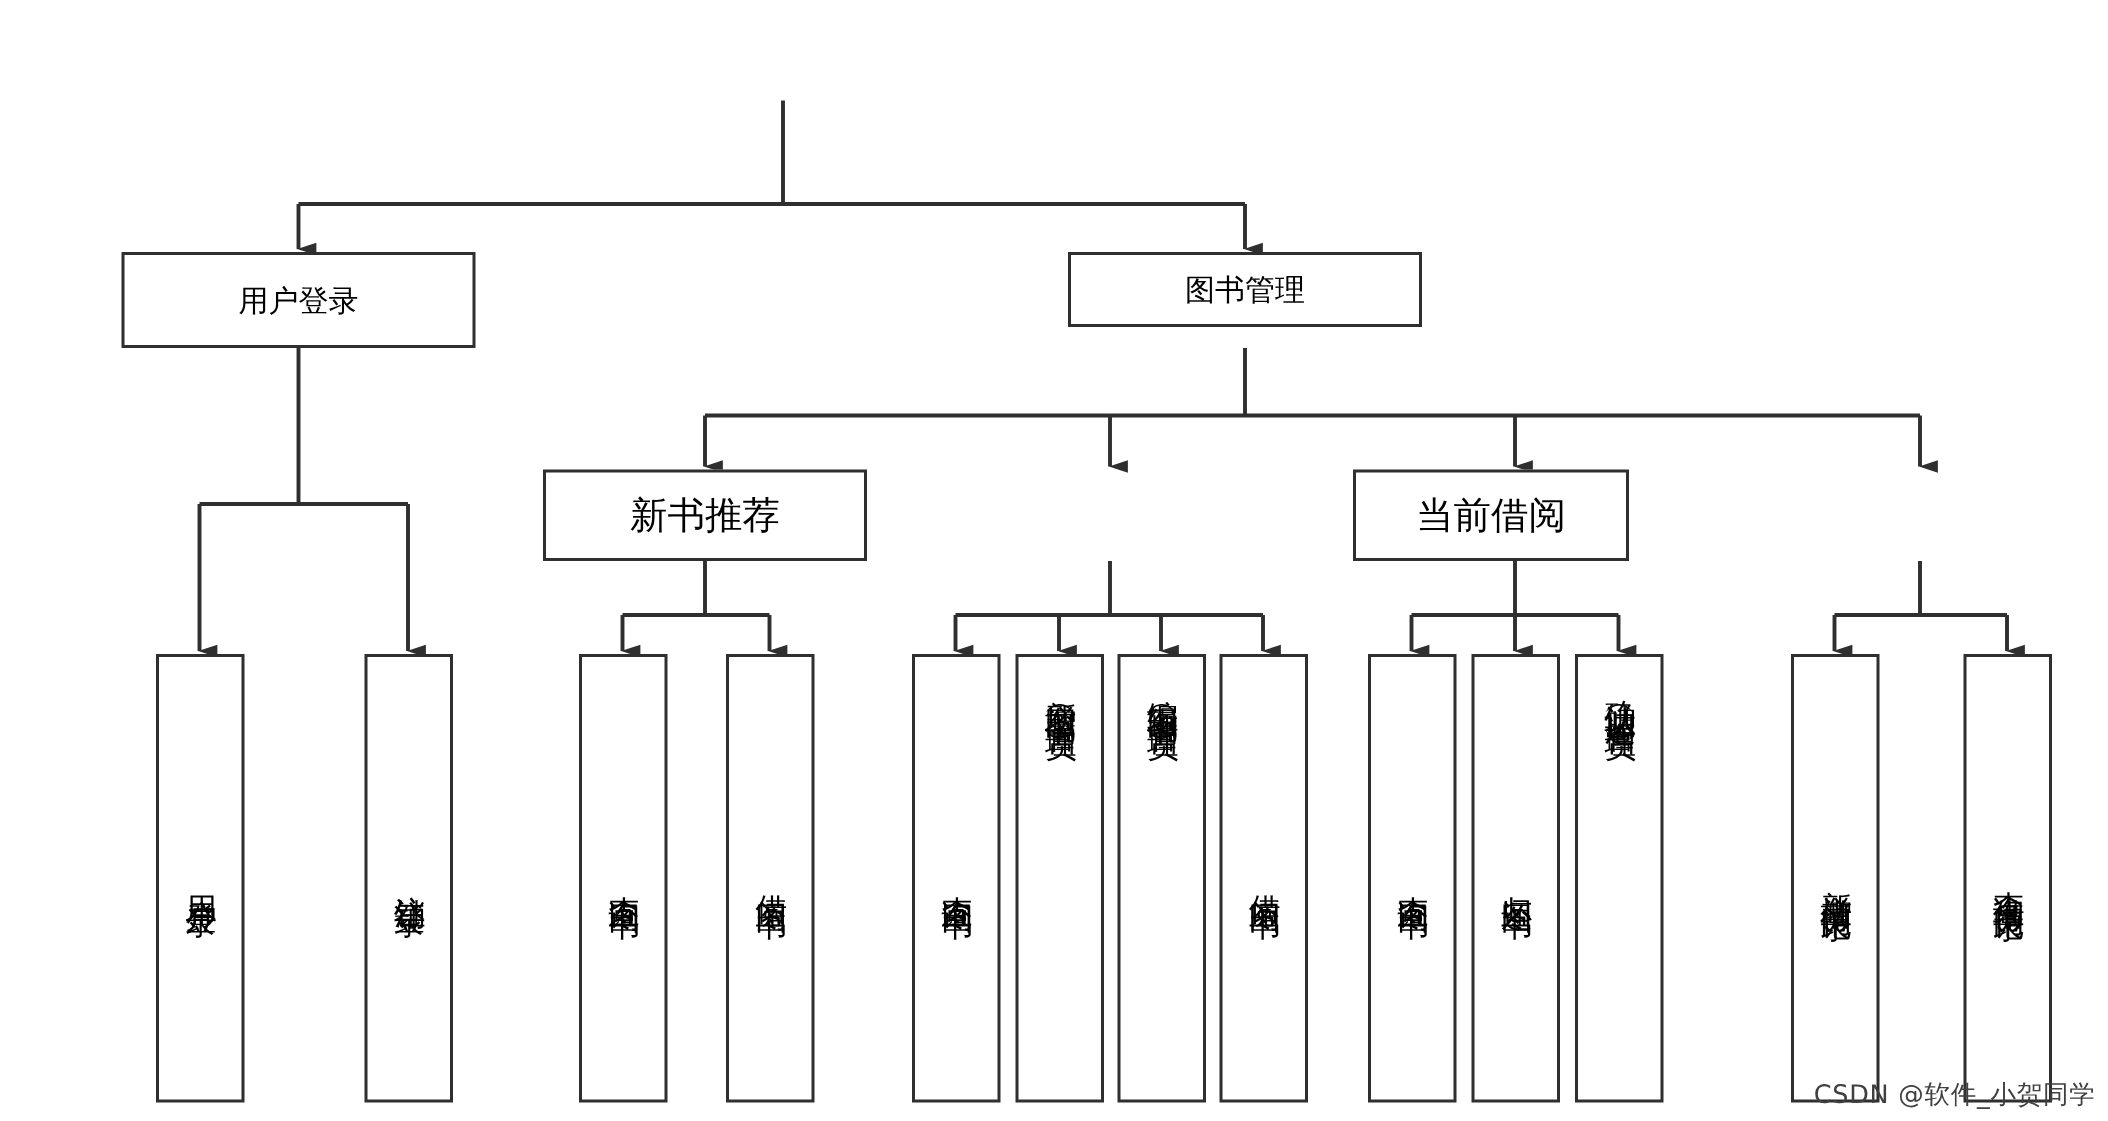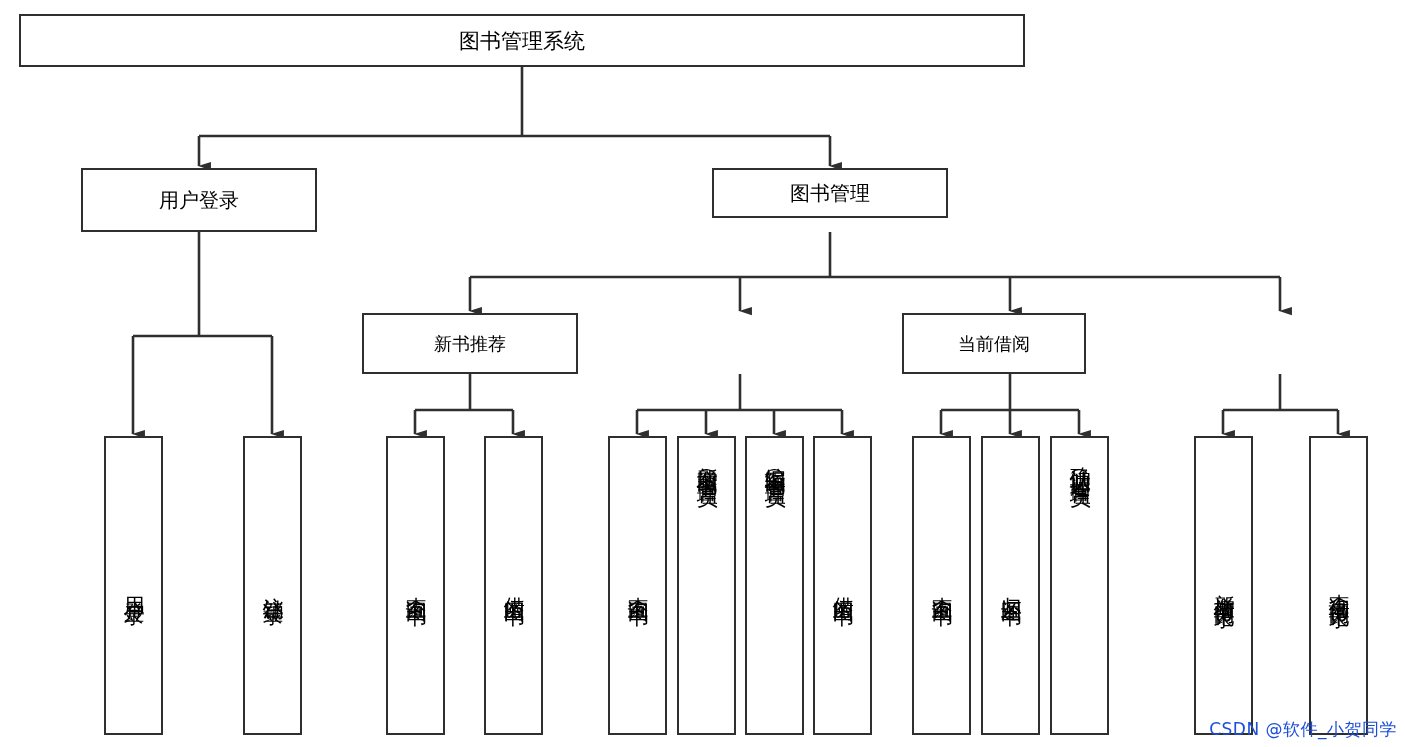--- a/index.html
+++ b/index.html
@@ -7,36 +7,36 @@
        font-family:"DejaVu Sans","Liberation Sans",sans-serif;}
   #stage{position:relative;width:1405px;height:747px;background:#ffffff;}
   svg.edges{position:absolute;left:0;top:0;width:1405px;height:747px;pointer-events:none;}
 
   .node{position:absolute;box-sizing:border-box;background:#ffffff;
         border:2px solid #2f2f2f;display:flex;align-items:center;
         justify-content:center;color:#000000;}
   .node.root{border-width:2px;}
   .root .label{font-size:21px;}
   .lvl1 .label{font-size:20px;}
-  .lvl2 .label{font-size:18px;}
+  .lvl2 .label{font-size:25px;}
 
   
   .leaf{align-items:flex-start;justify-content:center;padding-top:12px;}
   .leaf .vlabel{
     writing-mode:vertical-rl;
     text-orientation:upright;
     font-size:21px;
     line-height:1.02;
     letter-spacing:3px;
     white-space:nowrap;
     color:#000000;
   }
   .leaf.centered{align-items:center;padding-top:0;}
 
-  .watermark{position:absolute;right:8px;bottom:6px;color:#1d4ed8;
+  .watermark{position:absolute;right:8px;bottom:6px;color:#404040;
              font-size:17px;letter-spacing:0.5px;white-space:nowrap;}
 </style>
 </head>
 <body>
 
 <div id="stage">
 
   <svg class="edges" viewBox="0 0 1405 747" xmlns="http://www.w3.org/2000/svg">
     <defs>
       <marker id="arrow" viewBox="0 0 12 14" refX="5.5" refY="13" markerWidth="11" markerHeight="13" orient="auto-start-reverse" markerUnits="userSpaceOnUse">
@@ -80,23 +80,20 @@
       <path d="M1010,410 L1010,434" marker-end="url(#arrow)"></path>
       <path d="M1079,410 L1079,434" marker-end="url(#arrow)"></path>
 
       <path d="M1280,374 L1280,410"></path>
       <path d="M1223,410 L1338,410"></path>
       <path d="M1223,410 L1223,434" marker-end="url(#arrow)"></path>
       <path d="M1338,410 L1338,434" marker-end="url(#arrow)"></path>
     </g>
   </svg>
 
-  <div class="node root" style="left:19px;top:14px;width:1006px;height:53px;">
-    <span class="label">图书管理系统</span>
-  </div>
 
   <div class="node lvl1" style="left:81px;top:168px;width:236px;height:64px;">
     <span class="label">用户登录</span>
   </div>
   <div class="node lvl1" style="left:712px;top:168px;width:236px;height:50px;">
     <span class="label">图书管理</span>
   </div>
 
   <div class="node lvl2" style="left:362px;top:313px;width:216px;height:61px;">
     <span class="label">新书推荐</span>

